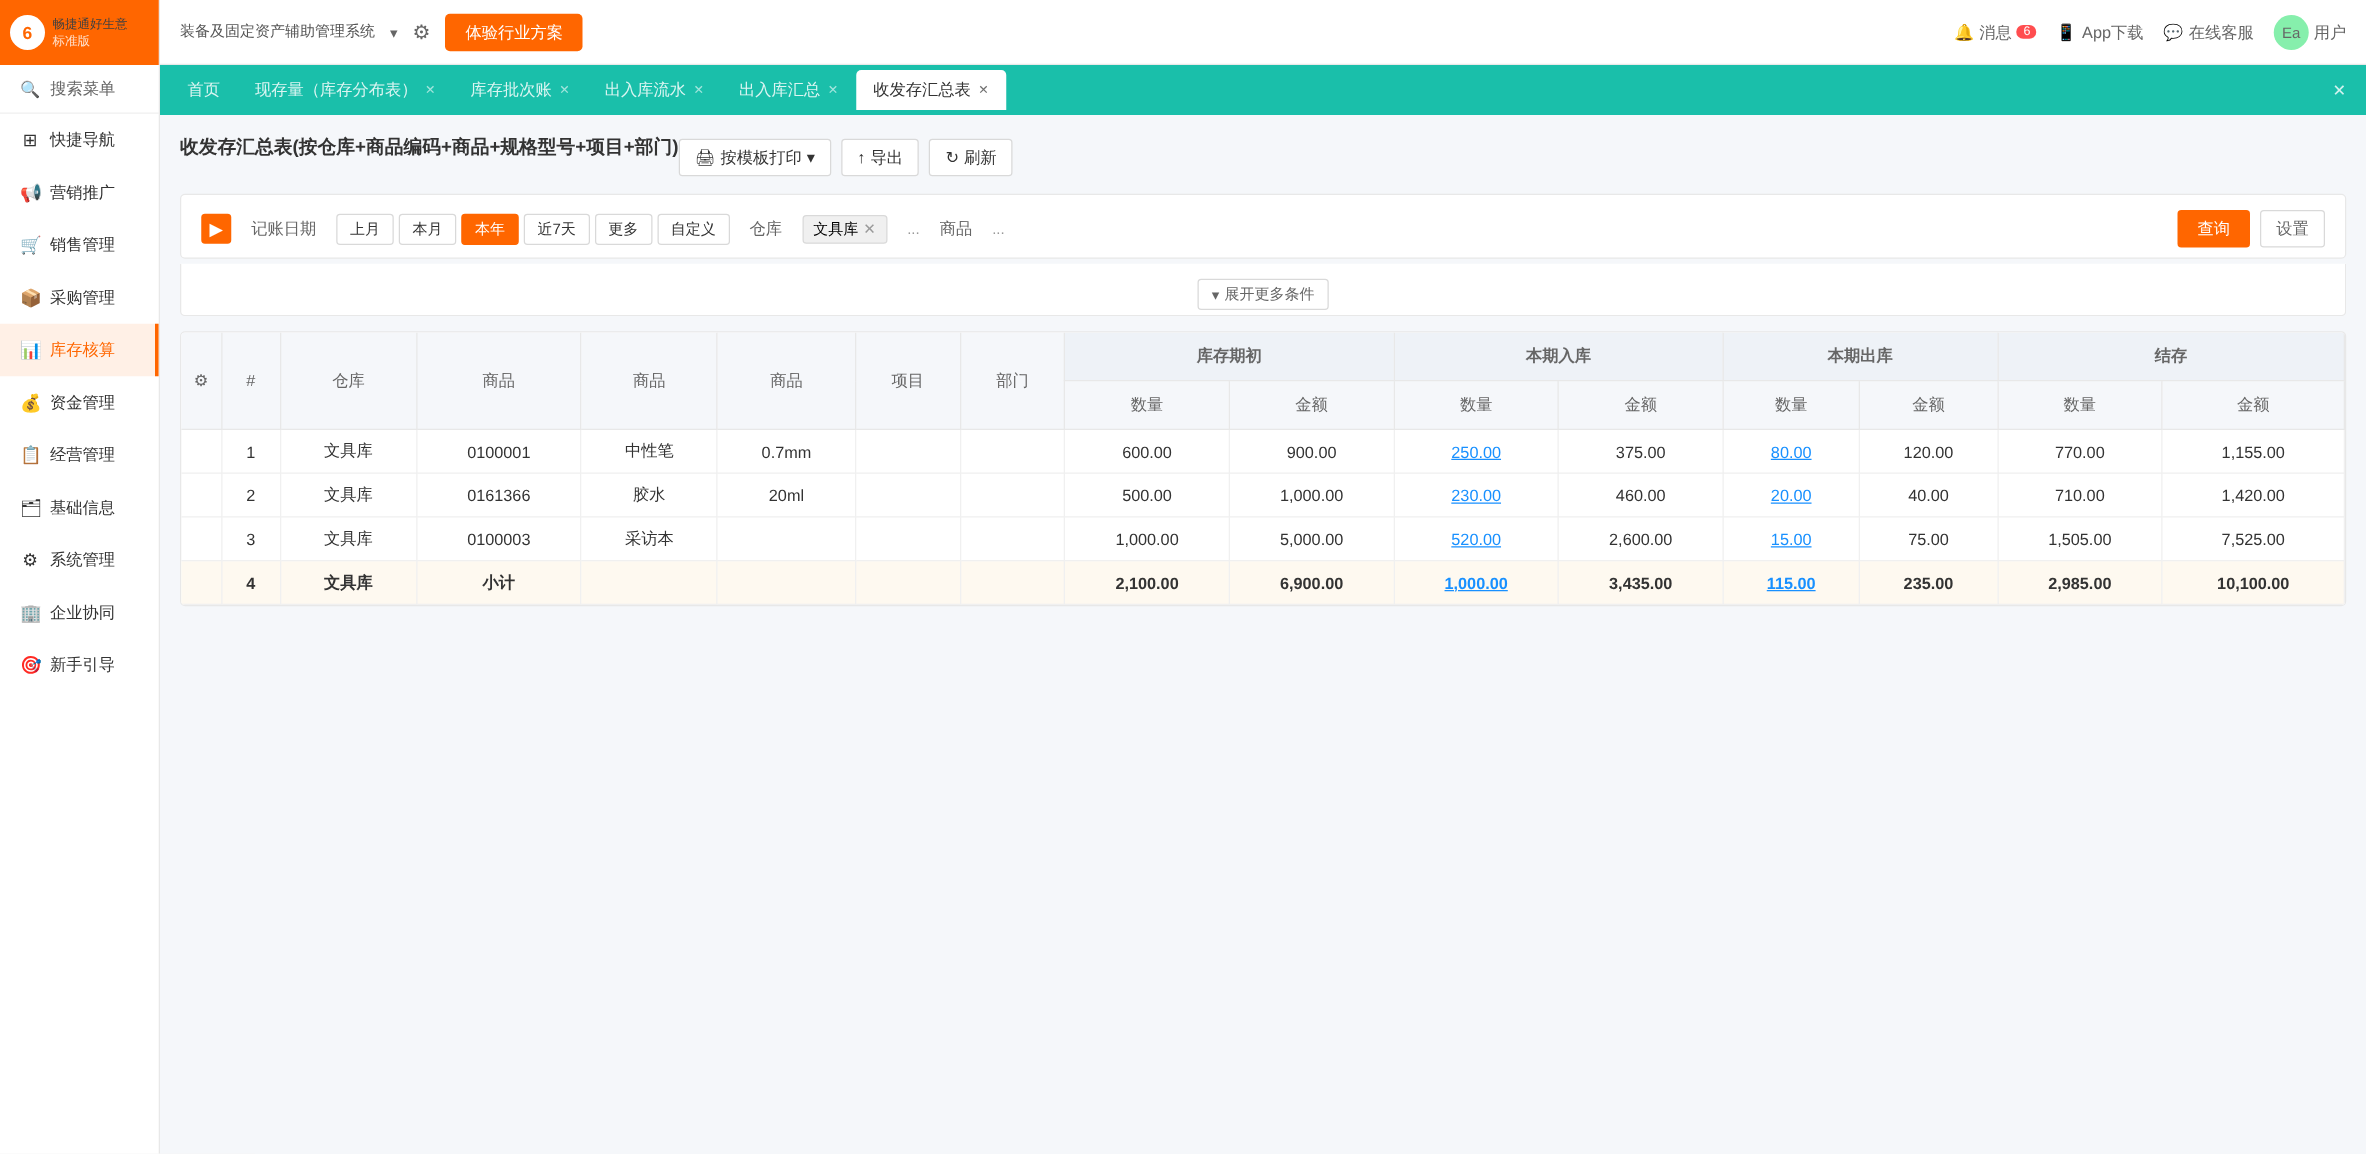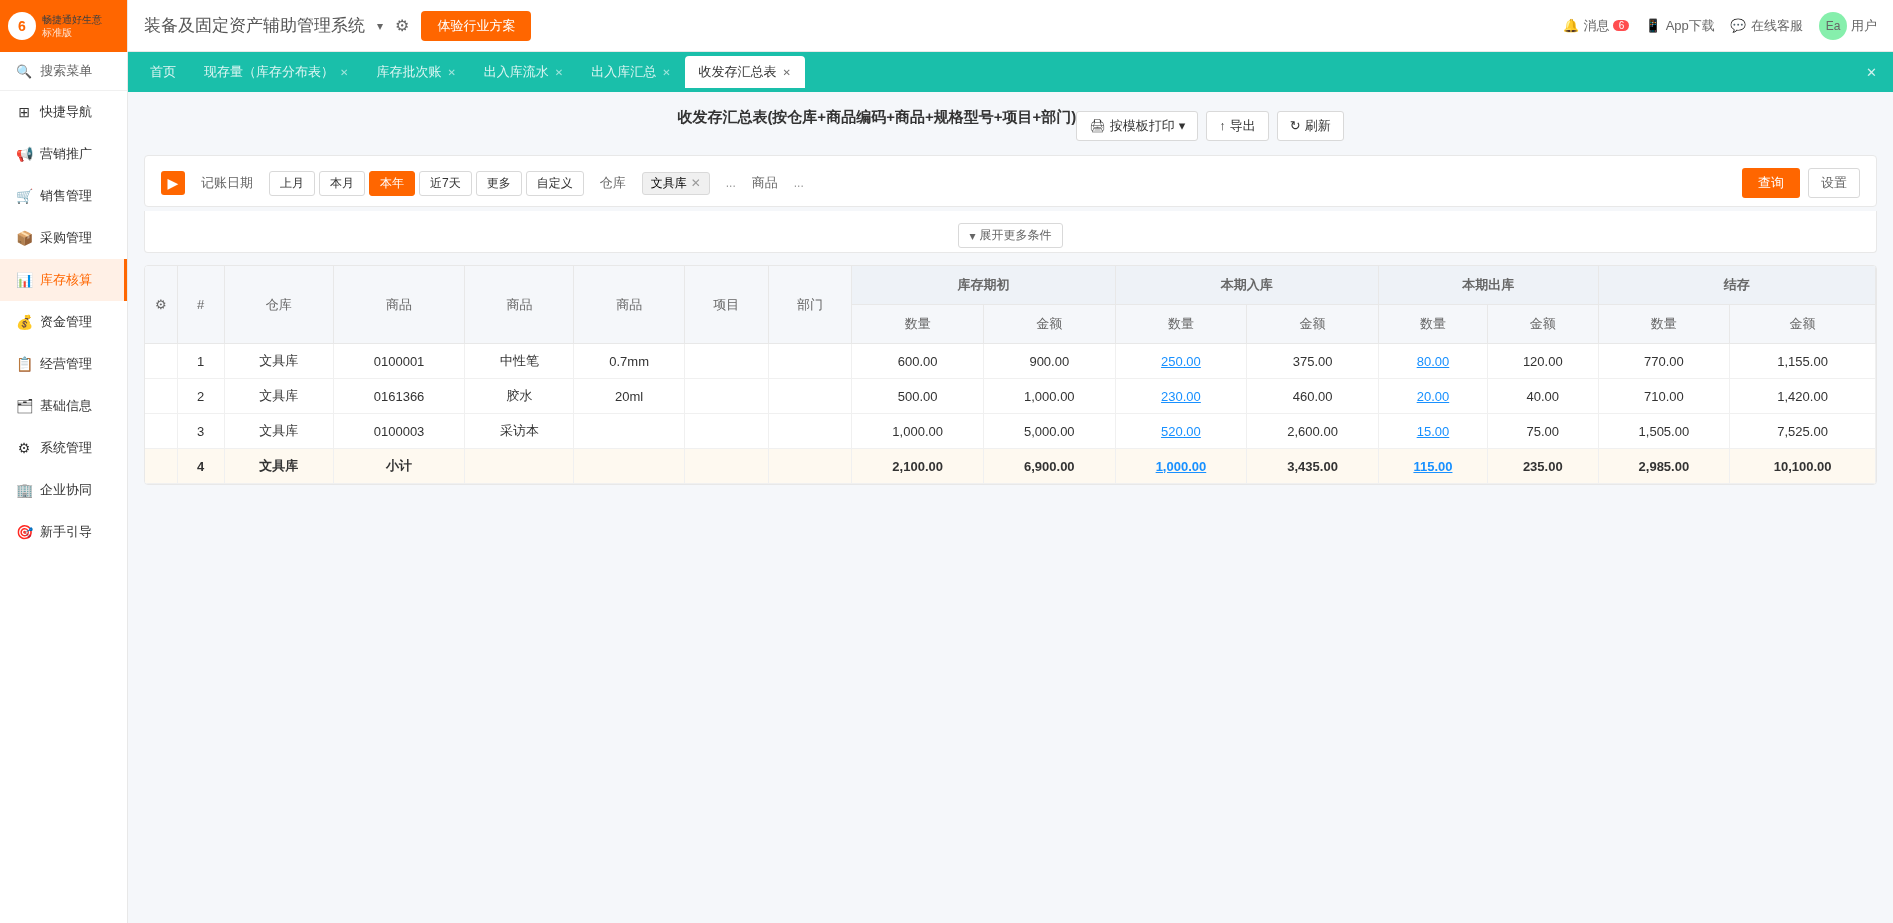--- a/index.html
+++ b/index.html
@@ -56,29 +56,29 @@
     
     .table-container { background: #fff; border-radius: 4px; border: 1px solid #e8e8e8; overflow: hidden; }
     table { width: 100%; border-collapse: collapse; font-size: 13px; }
     th { background: #f5f7fa; padding: 10px 8px; text-align: center; border-bottom: 1px solid #e8e8e8; border-right: 1px solid #e8e8e8; color: #666; font-weight: normal; white-space: nowrap; }
     th.group-header { background: #eef2f7; font-weight: bold; }
     td { padding: 8px 8px; text-align: center; border-bottom: 1px solid #f0f0f0; border-right: 1px solid #f0f0f0; color: #333; white-space: nowrap; }
     tr.subtotal td { background: #fef9f0; font-weight: bold; }
     .underline { text-decoration: underline; cursor: pointer; color: #1890ff; }
     .gear-icon-cell { width: 32px; }
 
-    .page-header-row { display: flex; align-items: center; justify-content: center; margin-bottom: 12px; }
+    .page-header-row { display: flex; align-items: center; justify-content: flex-start; margin-bottom: 12px; }
     .page-header-actions { display: flex; gap: 8px; }
 
     .filter-section { background: #fff; border-radius: 4px; padding: 12px 16px 8px; margin-bottom: 4px; border: 1px solid #e8e8e8; }
     .filter-expand-wrap { background: #fff; padding: 4px 0; text-align: center; margin-bottom: 12px; border: 1px solid #e8e8e8; border-top: none; border-radius: 0 0 4px 4px; }
 
     .arrow-icon { width: 24px; height: 24px; background: #ff6600; color: #fff; border-radius: 3px; display: flex; align-items: center; justify-content: center; cursor: pointer; font-size: 14px; }
 
-    .topbar-system { font-size: 17px; color: #555; font-weight: 500; }
+    .topbar-system { font-size: 12px; color: #555; font-weight: 500; }
   </style>
 </head>
 <body>
 
 <div class="sidebar">
   <div class="sidebar-logo">
     <div class="sidebar-logo-icon">
       <span>6</span>
     </div>
     <div>

